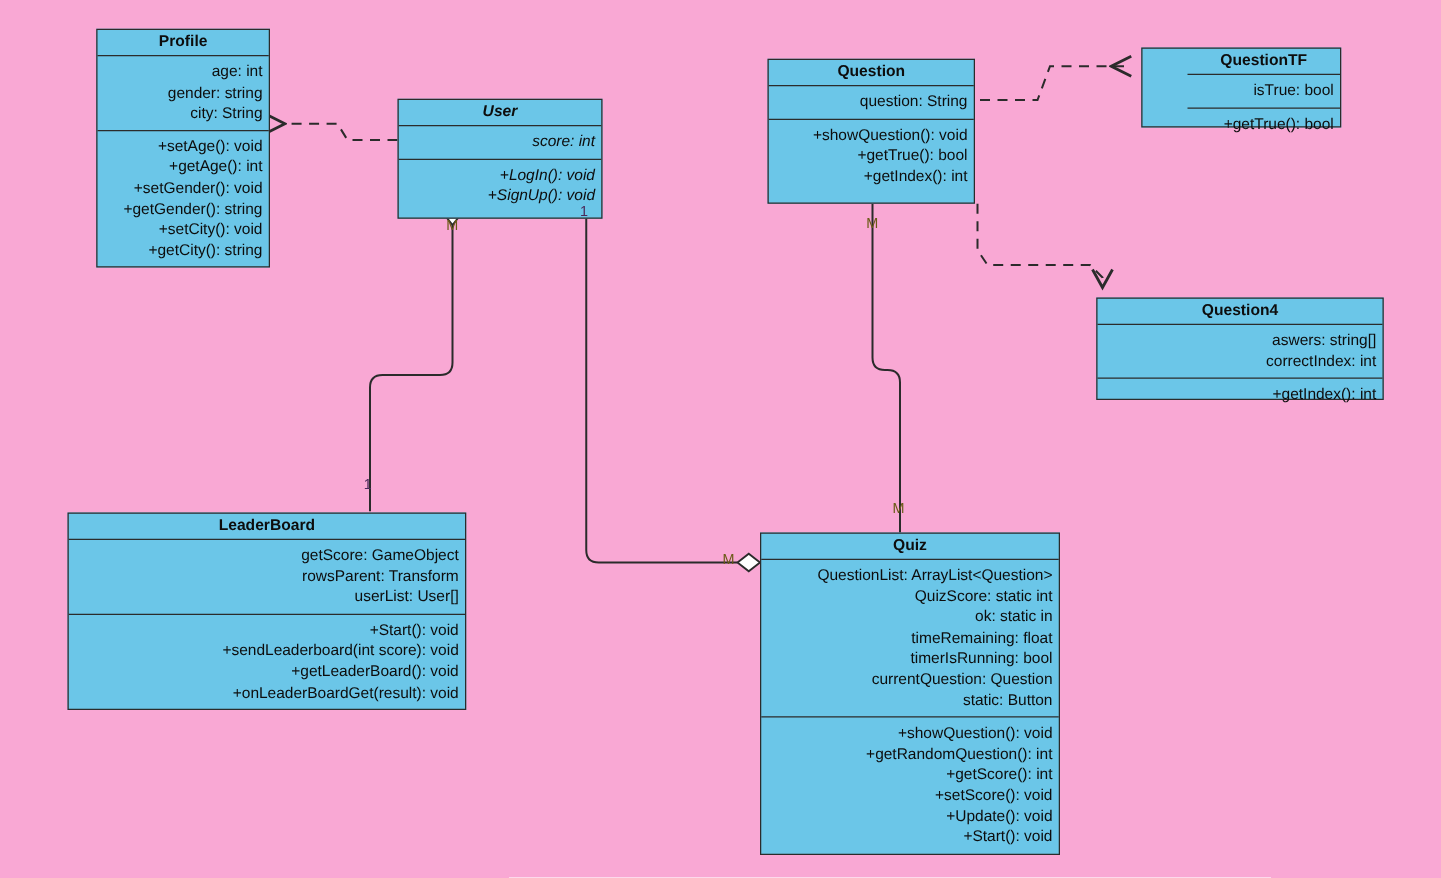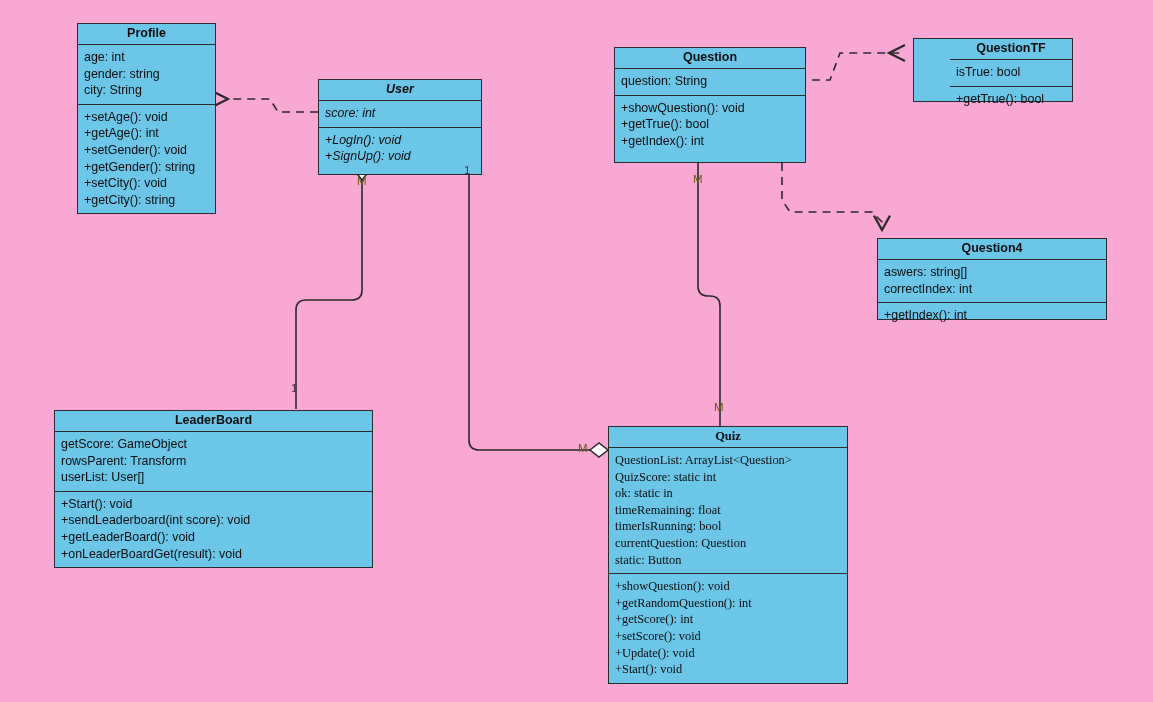--- a/index.html
+++ b/index.html
@@ -37,20 +37,21 @@
     font-weight: bold;
     font-size: 12.5px;
     color: #0d0d0d;
     padding: 3px 4px 4px 4px;
     border-bottom: 1.4px solid #2b2b2b;
     line-height: 13px;
   }
   .uml-compartment {
     padding: 4px 5px 5px 6px;
     border-bottom: 1.4px solid #2b2b2b;
+    text-align: right;
   }
   .uml-compartment:last-child {
     border-bottom: none;
   }
   .uml-row {
     font-size: 12.4px;
     color: #0d0d0d;
     line-height: 16.6px;
     white-space: nowrap;
   }
@@ -132,21 +133,21 @@
     <div class="uml-title">User</div>
     <div class="uml-compartment">
       <div class="uml-row">score: int</div>
     </div>
     <div class="uml-compartment">
       <div class="uml-row">+LogIn(): void</div>
       <div class="uml-row">+SignUp(): void</div>
     </div>
   </div>
 
-  <div class="uml-class" style="left:614px; top:47px; width:192px; height:116px;">
+  <div class="uml-class" style="left:614px; top:47px; width:166px; height:116px;">
     <div class="uml-title">Question</div>
     <div class="uml-compartment">
       <div class="uml-row">question: String</div>
     </div>
     <div class="uml-compartment">
       <div class="uml-row">+showQuestion(): void</div>
       <div class="uml-row">+getTrue(): bool</div>
       <div class="uml-row">+getIndex(): int</div>
     </div>
   </div>
@@ -180,21 +181,21 @@
       <div class="uml-row">userList: User[]</div>
     </div>
     <div class="uml-compartment">
       <div class="uml-row">+Start(): void</div>
       <div class="uml-row">+sendLeaderboard(int score): void</div>
       <div class="uml-row">+getLeaderBoard(): void</div>
       <div class="uml-row">+onLeaderBoardGet(result): void</div>
     </div>
   </div>
 
-  <div class="uml-class" style="left:608px; top:426px; width:240px;font-family:Liberation Serif, serif;">
+  <div class="uml-class" style="left:608px; top:426px; width:240px;">
     <div class="uml-title">Quiz</div>
     <div class="uml-compartment">
       <div class="uml-row">QuestionList: ArrayList&lt;Question&gt;</div>
       <div class="uml-row">QuizScore: static int</div>
       <div class="uml-row">ok: static in</div>
       <div class="uml-row">timeRemaining: float</div>
       <div class="uml-row">timerIsRunning: bool</div>
       <div class="uml-row">currentQuestion: Question</div>
       <div class="uml-row">static: Button</div>
     </div>

